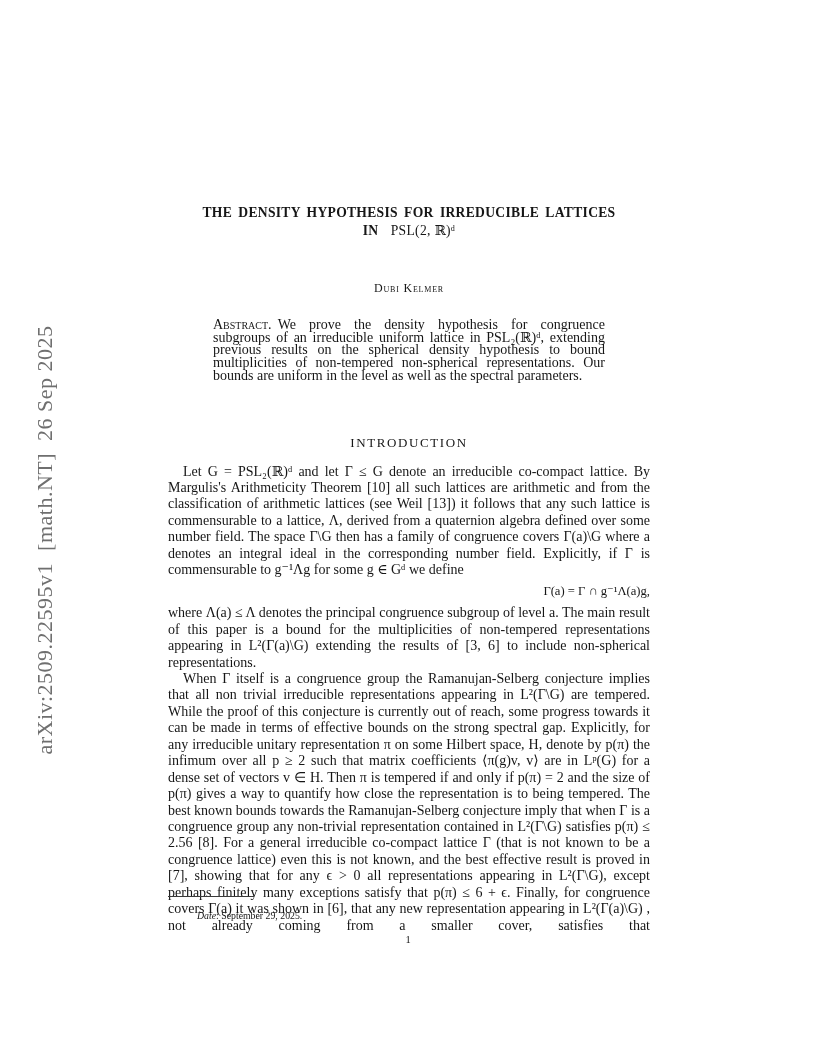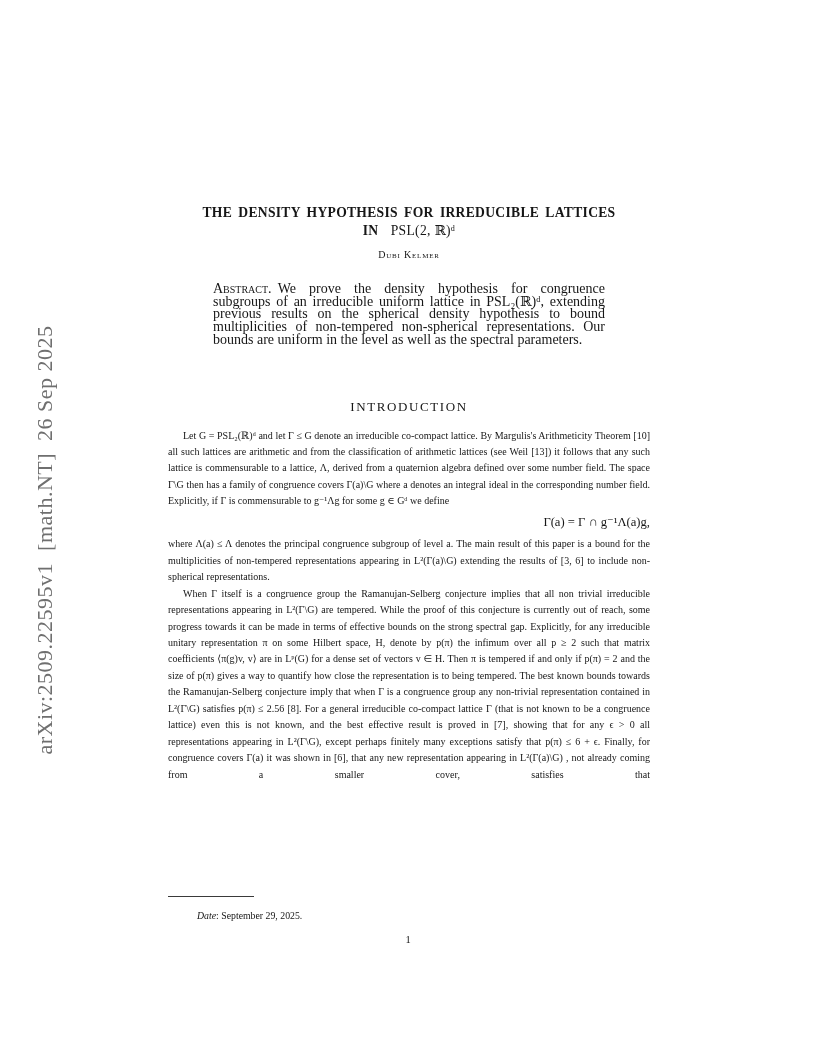--- a/index.html
+++ b/index.html
@@ -34,43 +34,43 @@
     margin:8px;
     text-align:center;
     font-size:13.6px;
     font-weight:bold;
     letter-spacing:0.3px;
     word-spacing:2.5px;
     line-height:17.5px;
   }
   .title .math{font-weight:normal;word-spacing:0;}
   .author{
-    margin-top:10px;
+    margin-top:42px;
     text-align:center;
-    font-size:10px;
+    font-size:12px;
     font-variant:small-caps;
     letter-spacing:0.8px;
   }
   .abstract{
     margin:23px 45px 0 45px;
     font-size:14px;
     line-height:12.7px;
     text-align:justify;
   }
   .sc{font-variant:small-caps;margin-right:6px;}
   .section-heading{
     margin:52px 0 13px 0;
     text-align:center;
     font-size:13px;
     font-weight:normal;
     letter-spacing:1.6px;
   }
   .body p{
     margin:0;
-    font-size:10px;
+    font-size:14px;
     line-height:16.45px;
     text-align:justify;
   }
   .body p.indent{text-indent:15px;}
   .body p.cont{text-align-last:justify;font-family:Liberation Serif, serif;}
   .equation{
     margin:4px 0 6px 0;
     text-align:right;
     font-size:12.6px;
     line-height:16.45px;

